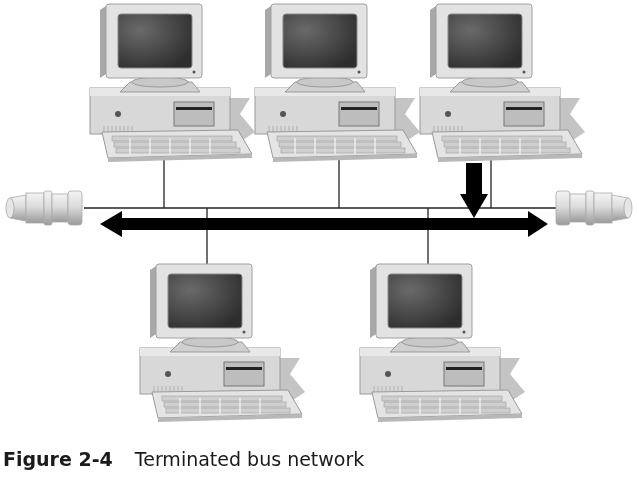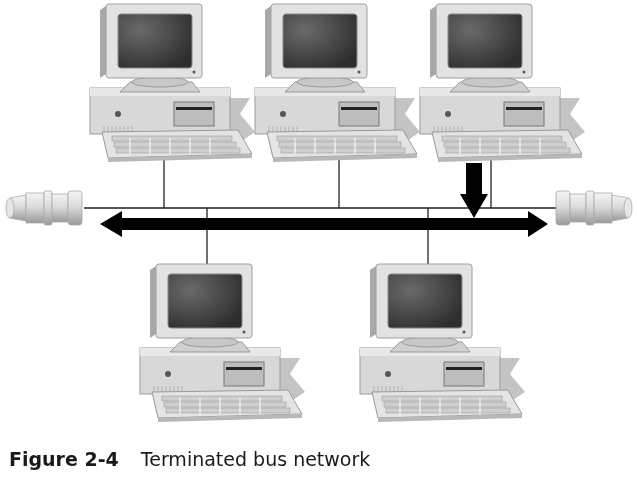--- a/index.html
+++ b/index.html
@@ -1,18 +1,18 @@
 <!DOCTYPE html>
 <html><head>
 <meta charset="utf-8">
 <style>
   html, body { margin: 0; padding: 0; background: #ffffff; }
   body { width: 638px; height: 479px; position: relative; overflow: hidden; font-family: "DejaVu Sans", sans-serif; }
   #diagram { position: absolute; left: 0; top: 0; }
-  .caption { position: absolute; left: 9px; top: 448px; font-size: 19px; color: #1a1a1a; white-space: nowrap; }
+  .caption { position: absolute; left: 3px; top: 448px; font-size: 19px; color: #1a1a1a; white-space: nowrap; }
   .caption .fig { font-weight: bold; }
   .caption .txt { margin-left: 22px; }
 </style>
 </head>
 <body>
 
 <svg id="diagram" width="638" height="440" viewBox="0 0 638 440" xmlns="http://www.w3.org/2000/svg">
   <defs>
     <radialGradient id="screenGrad" cx="30%" cy="30%" r="80%">
       <stop offset="0%" stop-color="#6a6a6a"></stop>

